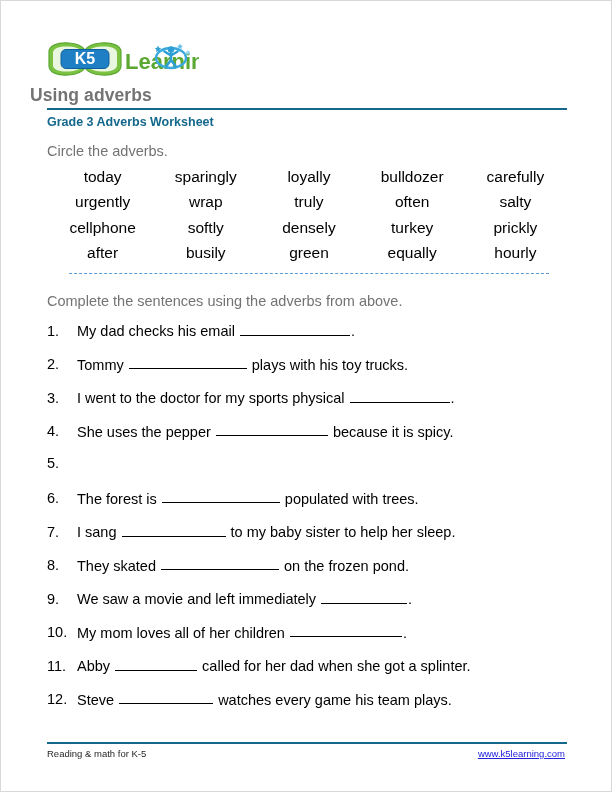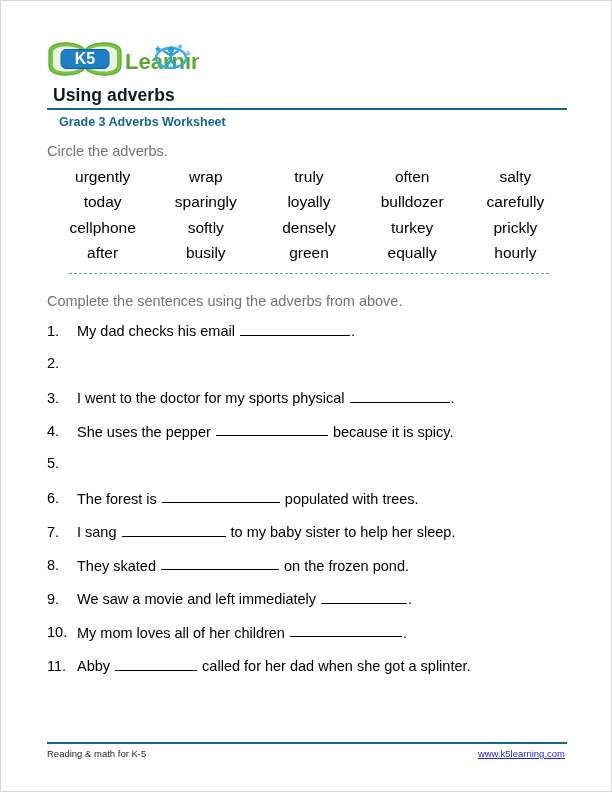--- a/index.html
+++ b/index.html
@@ -27,43 +27,42 @@
     left: 46px;
     top: 38px;
     height: 38px;
     display: flex;
     align-items: flex-start;
   }
   .logo-svg { display: block; }
 
   .title {
     position: absolute;
-    left: 52px;
+    left: 29px;
     top: 84px;
     font-size: 17.5px;
     font-weight: bold;
-    color: #0f172a;
+    color: #737373;
     letter-spacing: 0.1px;
   }
   .title-rule {
     position: absolute;
     left: 46px;
     top: 107px;
     width: 520px;
     height: 2px;
     background: #13688c;
   }
   .subtitle {
     position: absolute;
     left: 46px;
     top: 114px;
     font-size: 12.5px;
     font-weight: bold;
     color: #13688c;
-    margin-left: 12px;
   }
 
   
   .instruction {
     position: absolute;
     left: 46px;
     font-size: 14.5px;
     color: #737373;
   }
   #instruction-1 { top: 142px; }
@@ -180,34 +179,34 @@
 
   <div class="title">Using adverbs</div>
   <div class="title-rule"></div>
   <div class="subtitle">Grade 3 Adverbs Worksheet</div>
 
   <div class="instruction" id="instruction-1">Circle the adverbs.</div>
 
   <table class="wordbank" id="word-bank">
     <tbody>
         <tr>
+          <td>today</td>
+          <td>sparingly</td>
+          <td>loyally</td>
+          <td>bulldozer</td>
+          <td>carefully</td>
+        </tr>
+        <tr>
           <td>urgently</td>
           <td>wrap</td>
           <td>truly</td>
           <td>often</td>
           <td>salty</td>
         </tr>
         <tr>
-          <td>today</td>
-          <td>sparingly</td>
-          <td>loyally</td>
-          <td>bulldozer</td>
-          <td>carefully</td>
-        </tr>
-        <tr>
           <td>cellphone</td>
           <td>softly</td>
           <td>densely</td>
           <td>turkey</td>
           <td>prickly</td>
         </tr>
         <tr>
           <td>after</td>
           <td>busily</td>
           <td>green</td>
@@ -221,20 +220,21 @@
 
   <div class="instruction" id="instruction-2">Complete the sentences using the adverbs from above.</div>
 
   <div class="sentences" id="sentence-list">
       <div class="s-row">
         <span class="s-num">1.</span>
         <span class="s-text"><span>My dad checks his email </span><span class="blank" style="width: 110px;"></span><span>.</span></span>
       </div>
       <div class="s-row">
         <span class="s-num">2.</span>
+        <span class="s-text"><span>Tommy </span><span class="blank" style="width: 118px;"></span><span> plays with his toy trucks.</span></span>
       </div>
       <div class="s-row">
         <span class="s-num">3.</span>
         <span class="s-text"><span>I went to the doctor for my sports physical </span><span class="blank" style="width: 100px;"></span><span>.</span></span>
       </div>
       <div class="s-row">
         <span class="s-num">4.</span>
         <span class="s-text"><span>She uses the pepper </span><span class="blank" style="width: 112px;"></span><span> because it is spicy.</span></span>
       </div>
       <div class="s-row">
@@ -256,20 +256,24 @@
         <span class="s-num">9.</span>
         <span class="s-text"><span>We saw a movie and left immediately </span><span class="blank" style="width: 86px;"></span><span>.</span></span>
       </div>
       <div class="s-row">
         <span class="s-num">10.</span>
         <span class="s-text"><span>My mom loves all of her children </span><span class="blank" style="width: 112px;"></span><span>.</span></span>
       </div>
       <div class="s-row">
         <span class="s-num">11.</span>
         <span class="s-text"><span>Abby </span><span class="blank" style="width: 82px;"></span><span> called for her dad when she got a splinter.</span></span>
+      </div>
+      <div class="s-row">
+        <span class="s-num">12.</span>
+        <span class="s-text"><span>Steve </span><span class="blank" style="width: 94px;"></span><span> watches every game his team plays.</span></span>
       </div>
     </div>
 
   <div class="footer-rule"></div>
   <div class="footer-left">Reading &amp; math for K-5</div>
   <a class="footer-right" href="#">www.k5learning.com</a>
 
 </div>
 
 </body></html>

